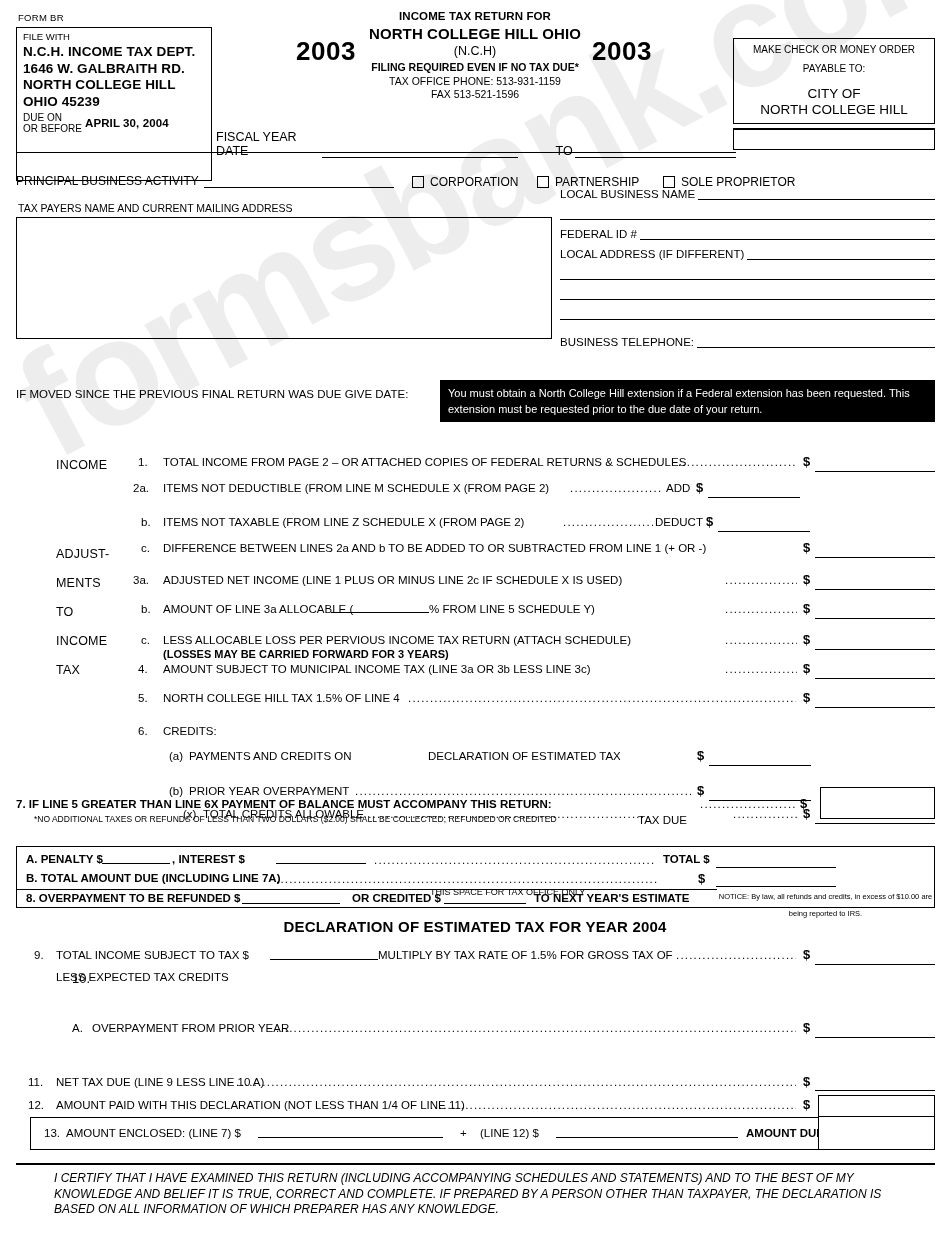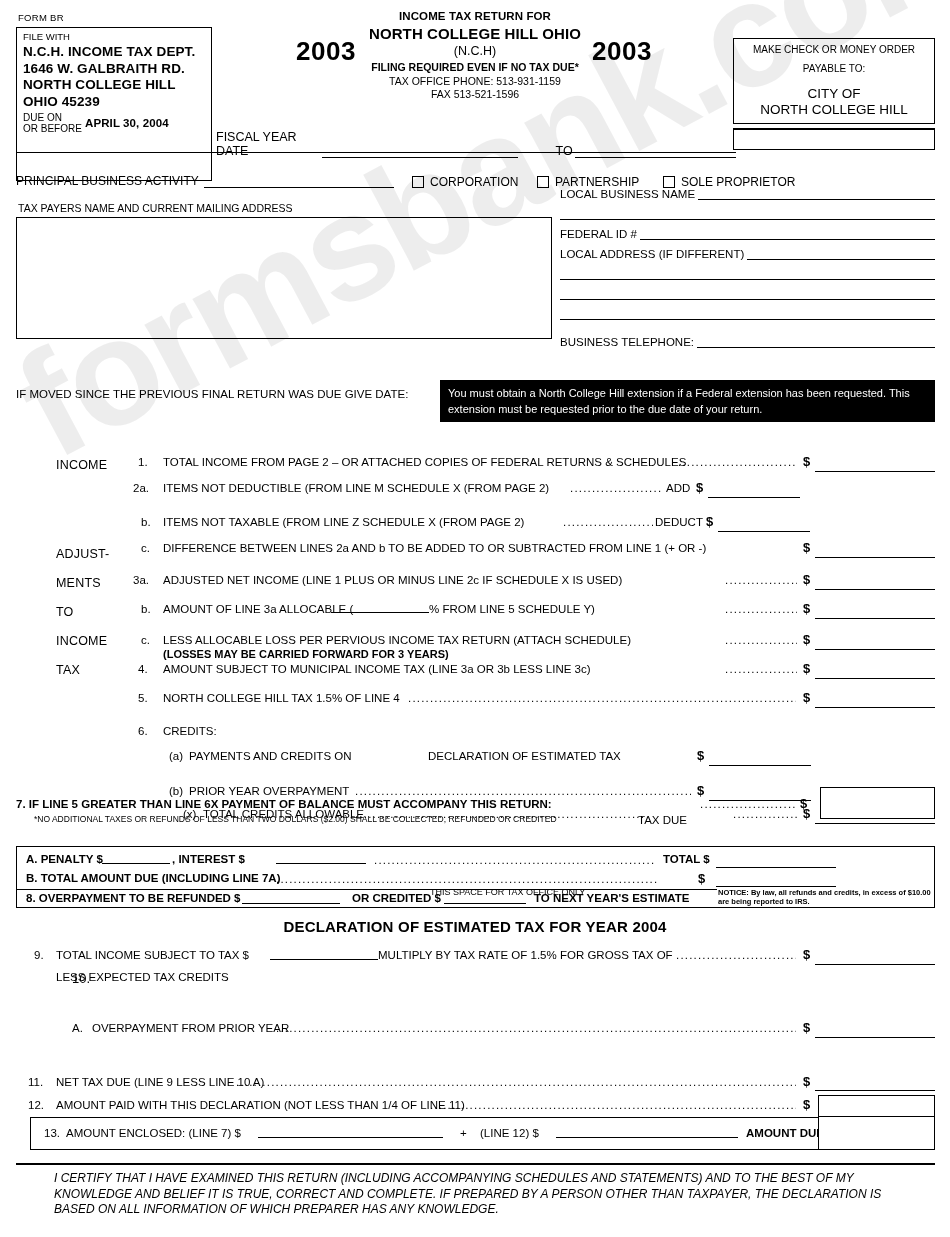--- a/index.html
+++ b/index.html
@@ -147,22 +147,23 @@
 
   .sub-note { position: absolute; font-size: 8.5px; font-weight: normal; }
 
   
   .boxfield { position: absolute; border: 1.7px solid #000; background: #fff; }
 
   
   .pen-block { position: relative; }
   .bold11 { font-size: 11.5px; font-weight: bold; }
   .notice {
-    position: absolute; font-size: 7.5px; font-weight: bold; line-height: 9px;
+    position: absolute; font-size: 7.5px; font-weight: normal; line-height: 17px;
     width: 215px;
+    text-align: center;
   }
 
   .decl-title {
     text-align: center; font-size: 15px; font-weight: bold; letter-spacing: .2px;
   }
 
   
   .cert {
     position: absolute; left: 54px; width: 860px;
     font-size: 12px; line-height: 15.5px; font-style: italic;

